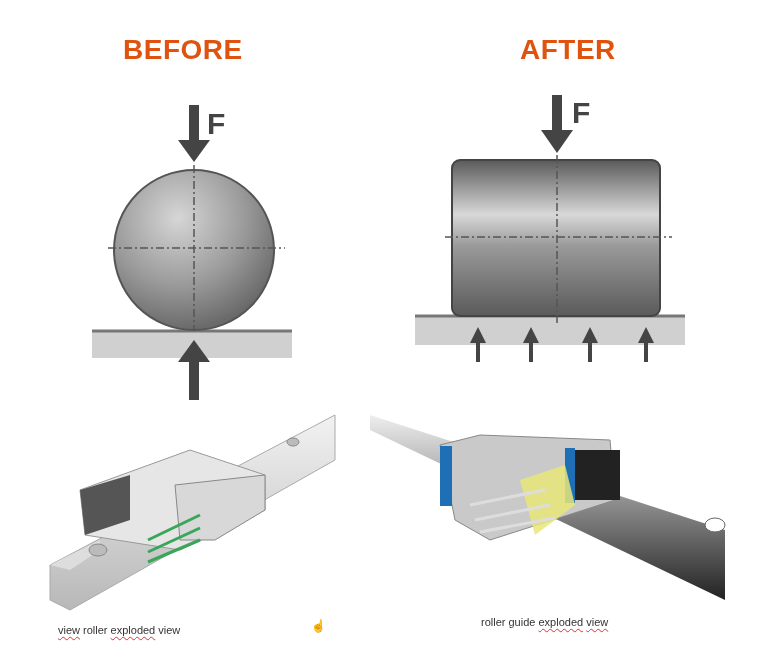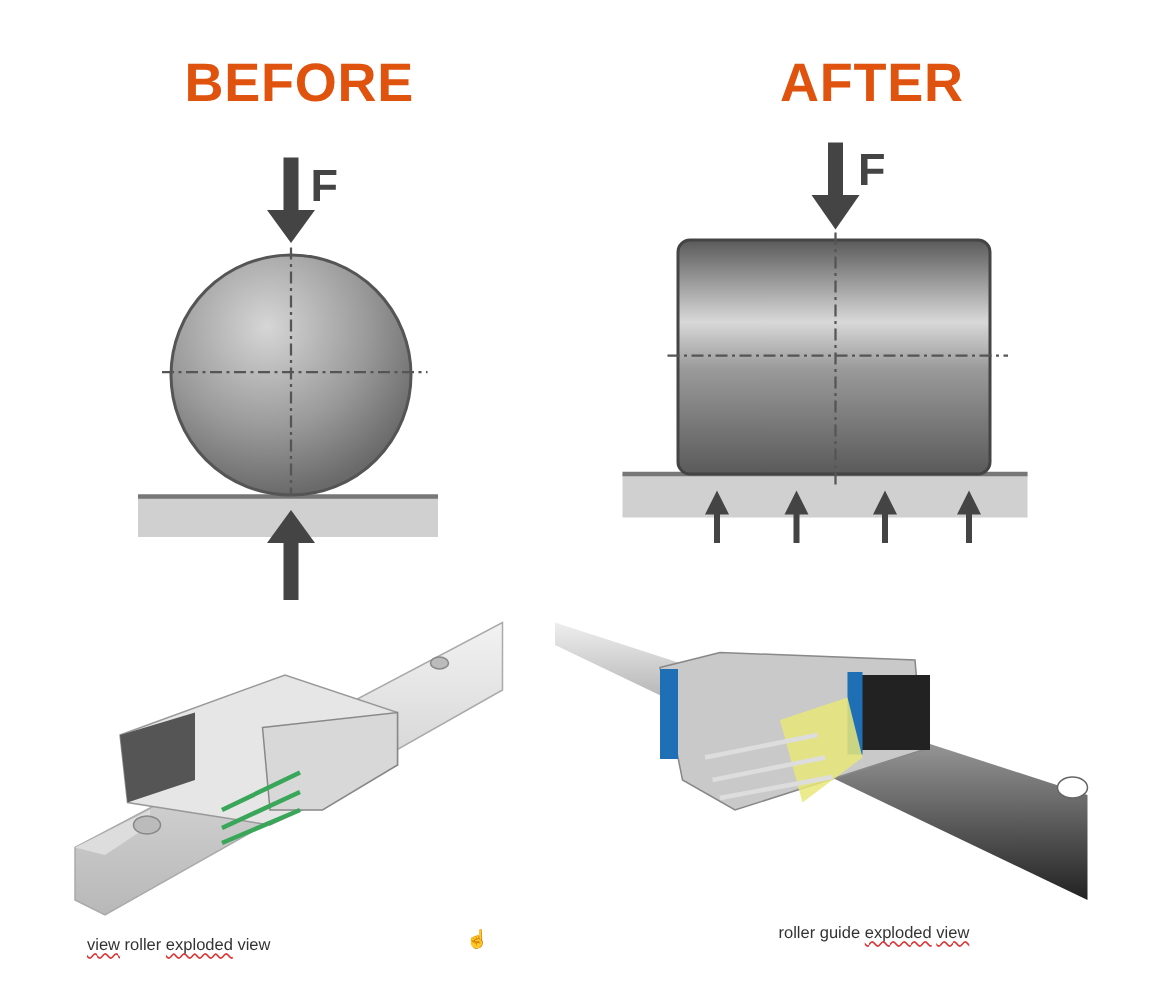--- a/index.html
+++ b/index.html
@@ -1,17 +1,17 @@
 <!DOCTYPE html>
 <html><head>
 <meta charset="utf-8">
 <style>
   html,body{margin:0;padding:0;background:#fff;}
   body{width:784px;height:672px;position:relative;overflow:hidden;font-family:"Liberation Sans",sans-serif;}
-  .heading{position:absolute;top:34px;font-weight:bold;font-size:36px;color:#e0530f;letter-spacing:0.5px;}
+  .heading{position:absolute;top:34px;font-weight:bold;font-size:28px;color:#e0530f;letter-spacing:0.5px;}
   .fig{position:absolute;}
   .caption{position:absolute;font-size:11px;color:#333;}
   .sq{text-decoration:underline wavy #d33;text-decoration-thickness:1px;text-underline-offset:2px;}
   .cursor{position:absolute;left:311px;top:619px;font-size:12px;color:#999;}
 </style>
 </head>
 <body>
 
 <div class="heading" style="left:123px;">BEFORE</div>
 <div class="heading" style="left:520px;">AFTER</div>
@@ -104,15 +104,15 @@
   <path d="M150,70 L195,55 L205,95 L165,125z" fill="#e8e87a" opacity="0.85"></path>
   <g stroke="#ddd" stroke-width="3">
       <path d="M100,95 L175,80 M105,110 L180,95 M110,122 L185,108"></path>
     </g>
 </svg>
 
 <div class="caption" style="left:58px;top:624px">
   <span class="sq">view</span><span> roller </span><span class="sq">exploded</span><span> view</span>
 </div>
 <div class="cursor">☝</div>
-<div class="caption" style="left:519px;top:616px">
+<div class="caption" style="left:481px;top:616px">
   <span>roller guide </span><span class="sq">exploded</span><span> </span><span class="sq">view</span>
 </div>
 
 </body></html>

